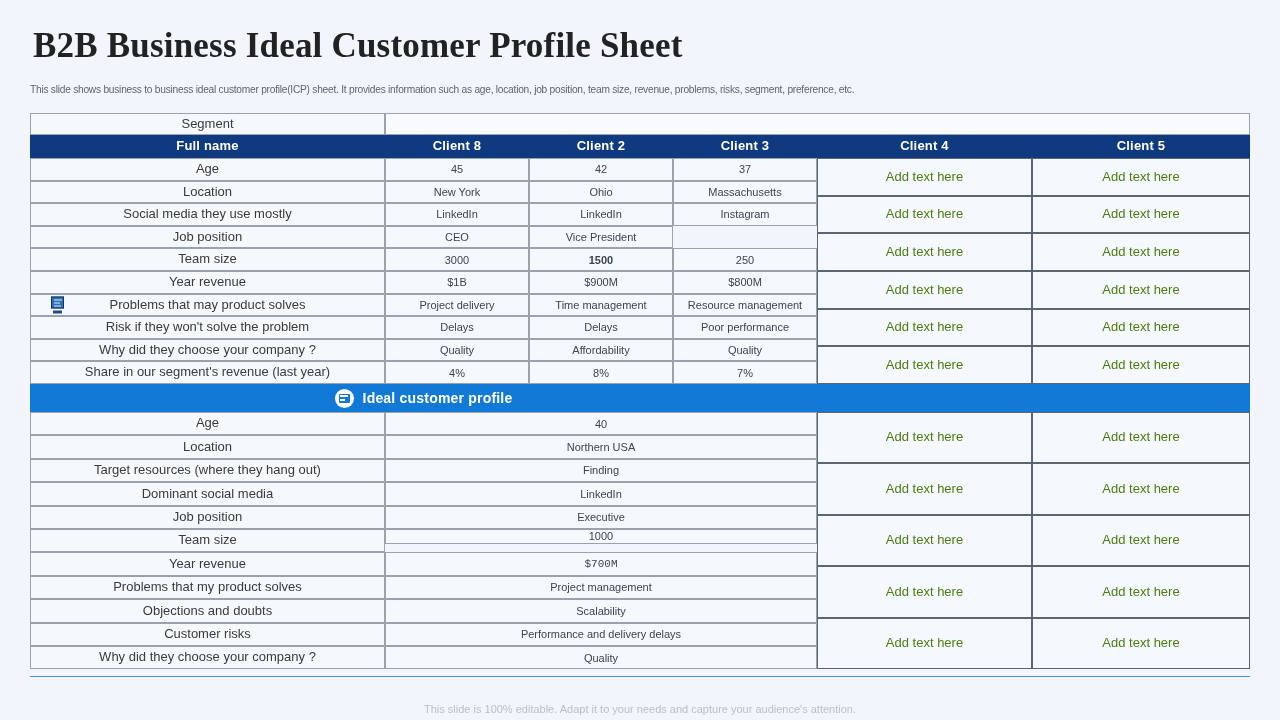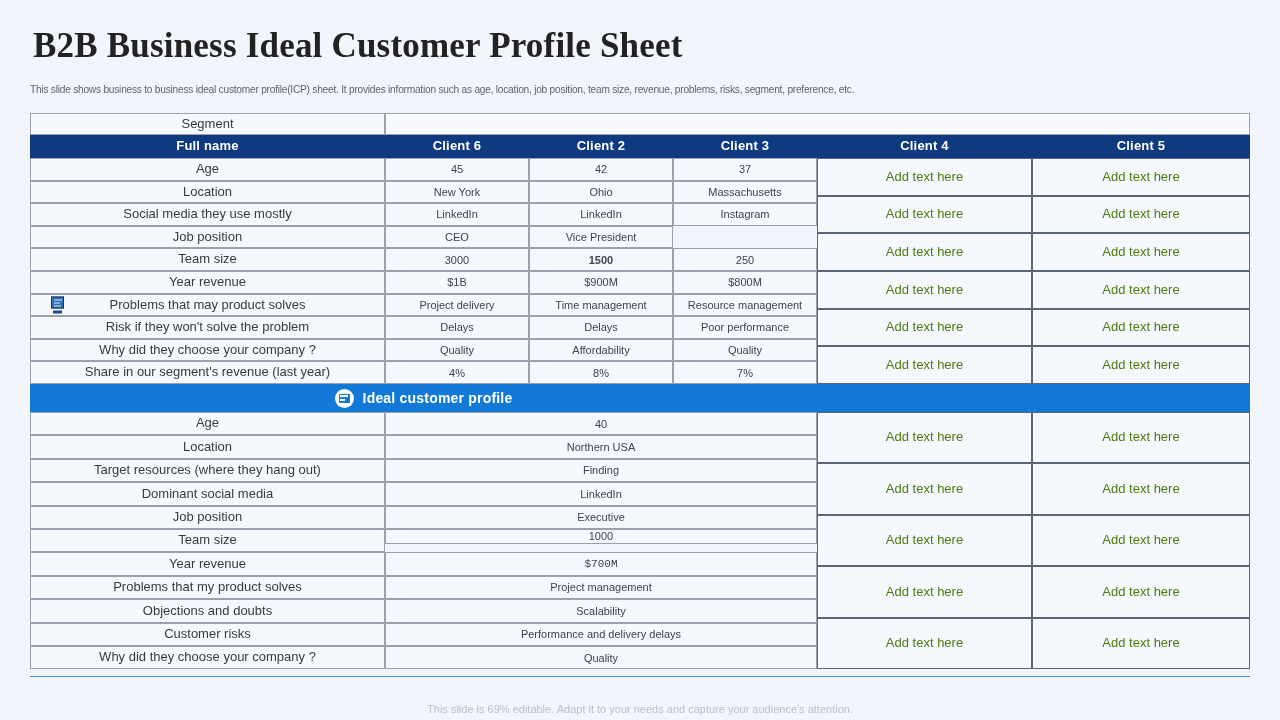--- a/index.html
+++ b/index.html
@@ -224,21 +224,21 @@
   <div class="outline-top"></div>
   <div class="grid" id="grid">
       <div class="cell label" style="left: 0px; top: 0px; width: 355px; height: 22px;">
         <span>Segment</span>
       </div>
       <div class="cell blank" style="left: 355px; top: 0px; width: 865px; height: 22px;"></div>
       <div class="cell navy" style="left: 0px; top: 22px; width: 355px; height: 23px;">
         <span>Full name</span>
       </div>
       <div class="cell navy" style="left: 355px; top: 22px; width: 144px; height: 23px;">
-        <span>Client 6</span>
+        <span>Client 8</span>
       </div>
       <div class="cell navy" style="left: 499px; top: 22px; width: 144px; height: 23px;">
         <span>Client 2</span>
       </div>
       <div class="cell navy" style="left: 643px; top: 22px; width: 144px; height: 23px;">
         <span>Client 3</span>
       </div>
       <div class="cell navy" style="left: 787px; top: 22px; width: 215px; height: 23px;">
         <span>Client 4</span>
       </div>
@@ -509,13 +509,13 @@
       <div class="cell addtext" style="left: 787px; top: 504.92px; width: 215px; height: 51.48px;">
         <span>Add text here</span>
       </div>
       <div class="cell addtext" style="left: 1002px; top: 504.92px; width: 218px; height: 51.48px;">
         <span>Add text here</span>
       </div>
     </div>
   <div class="outline-bottom"></div>
 </div>
 
-<div id="footer-note">This slide is 69% editable. Adapt it to your needs and capture your audience's attention.</div>
+<div id="footer-note">This slide is 100% editable. Adapt it to your needs and capture your audience's attention.</div>
 
 </body></html>

